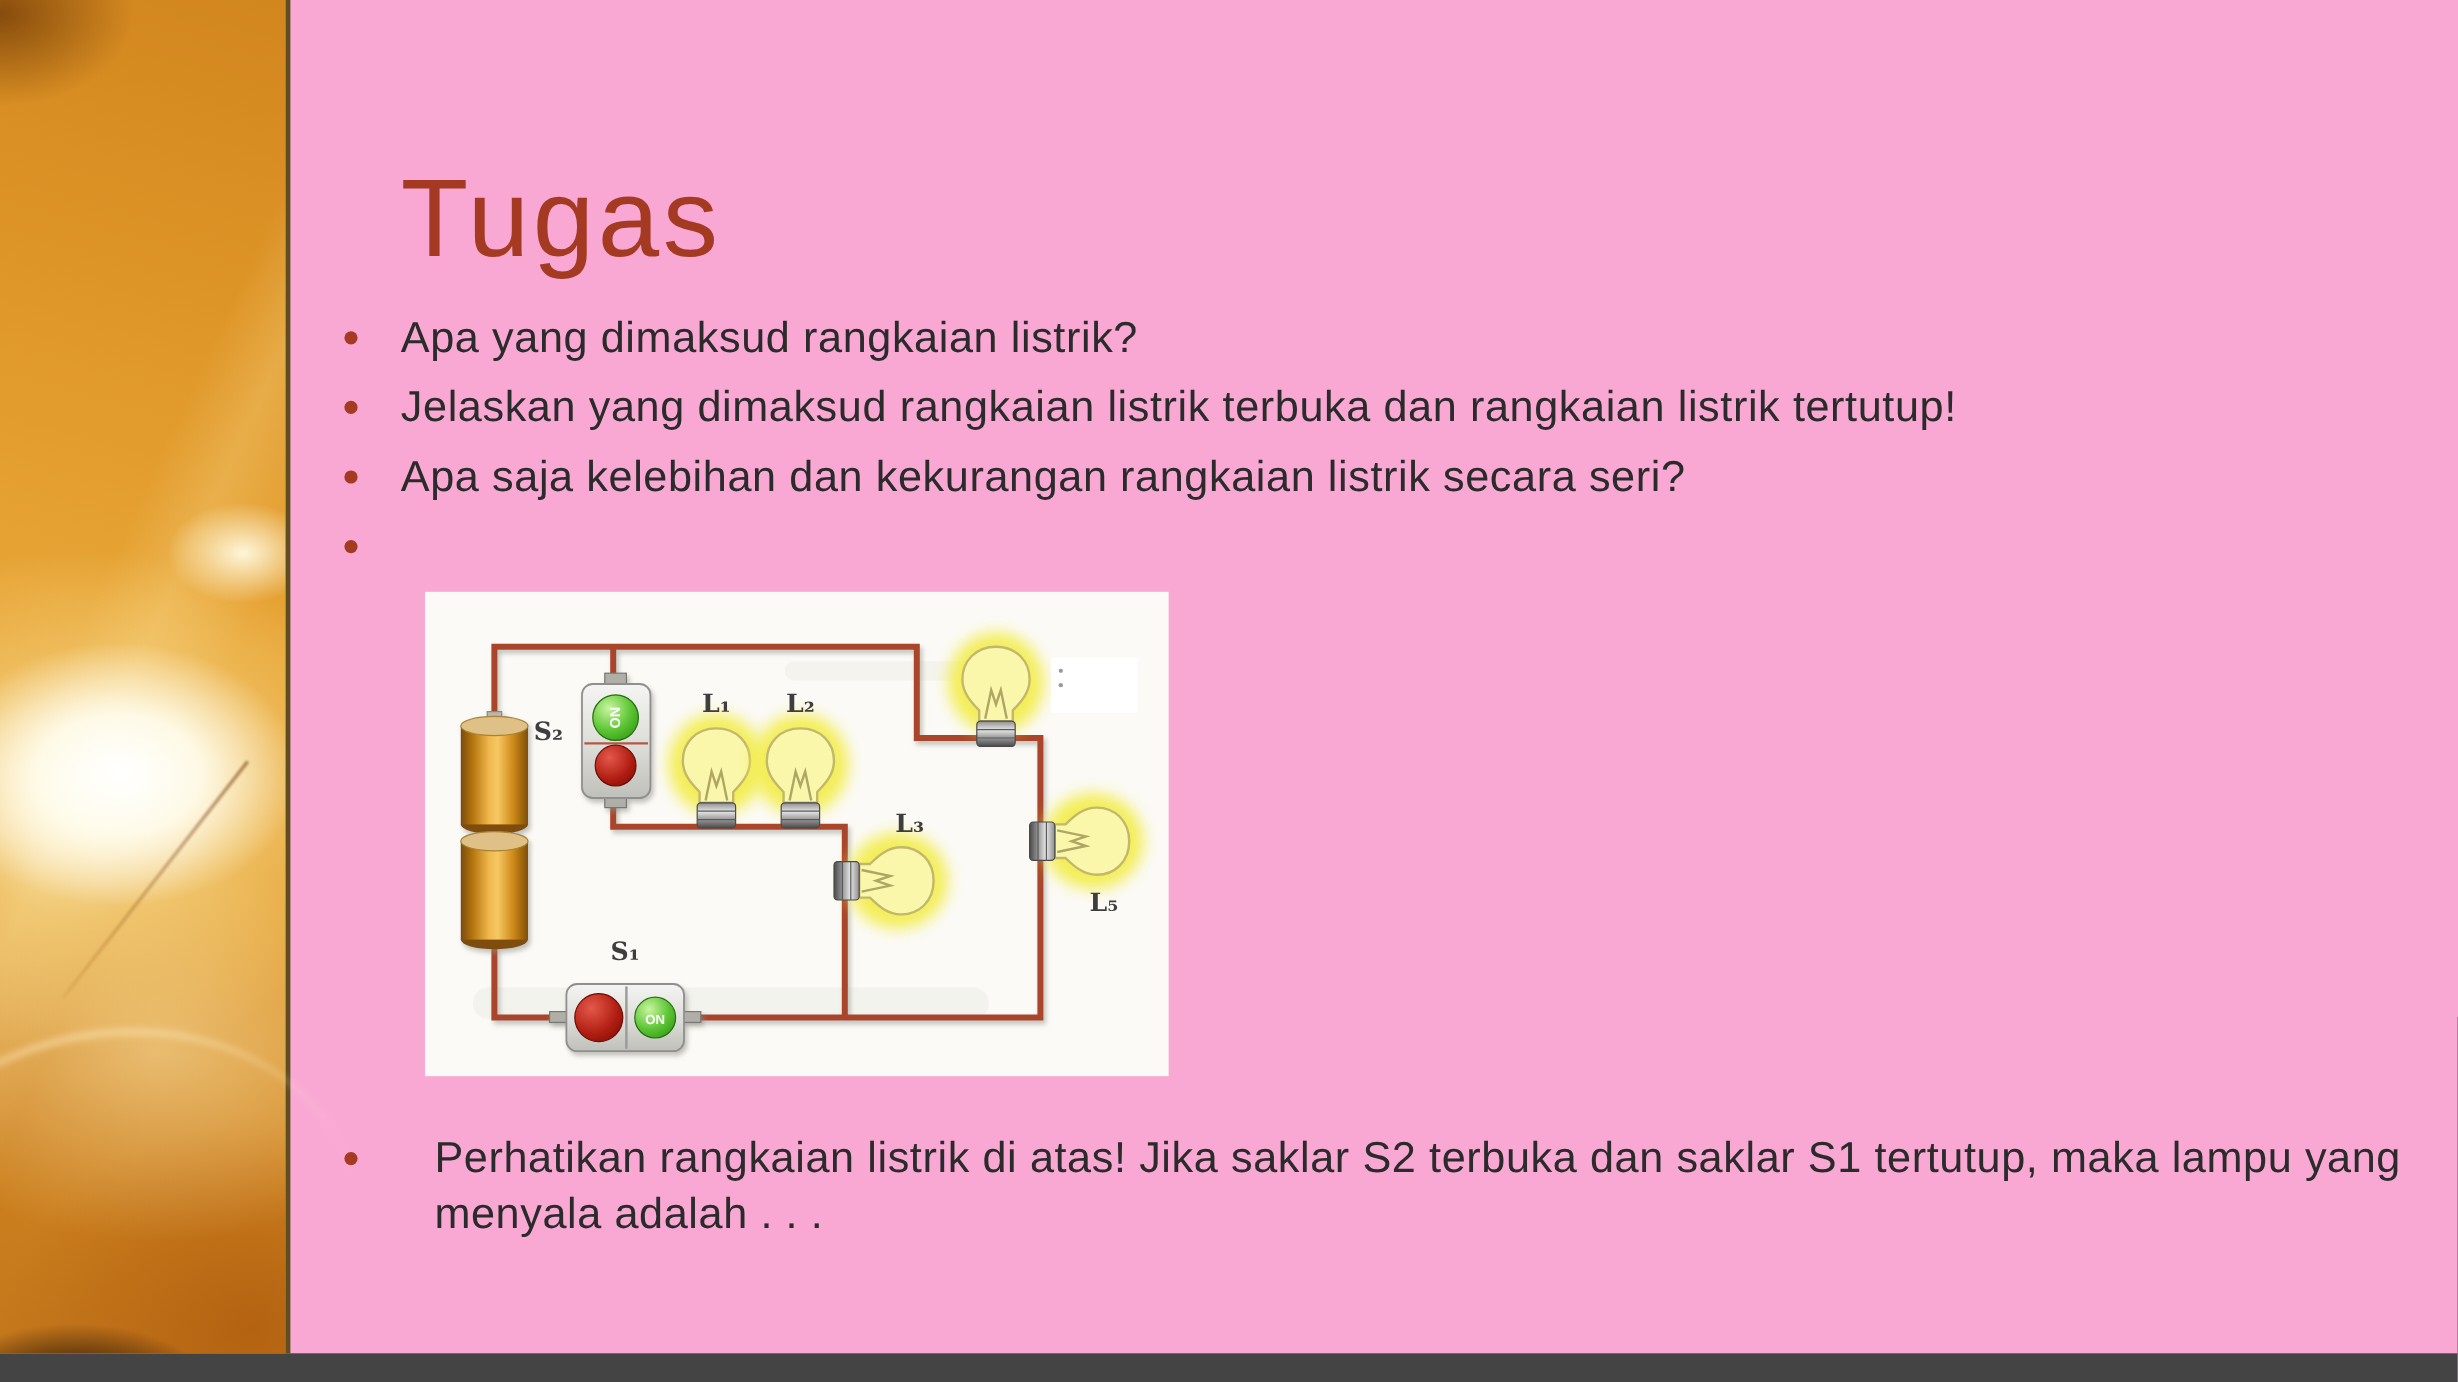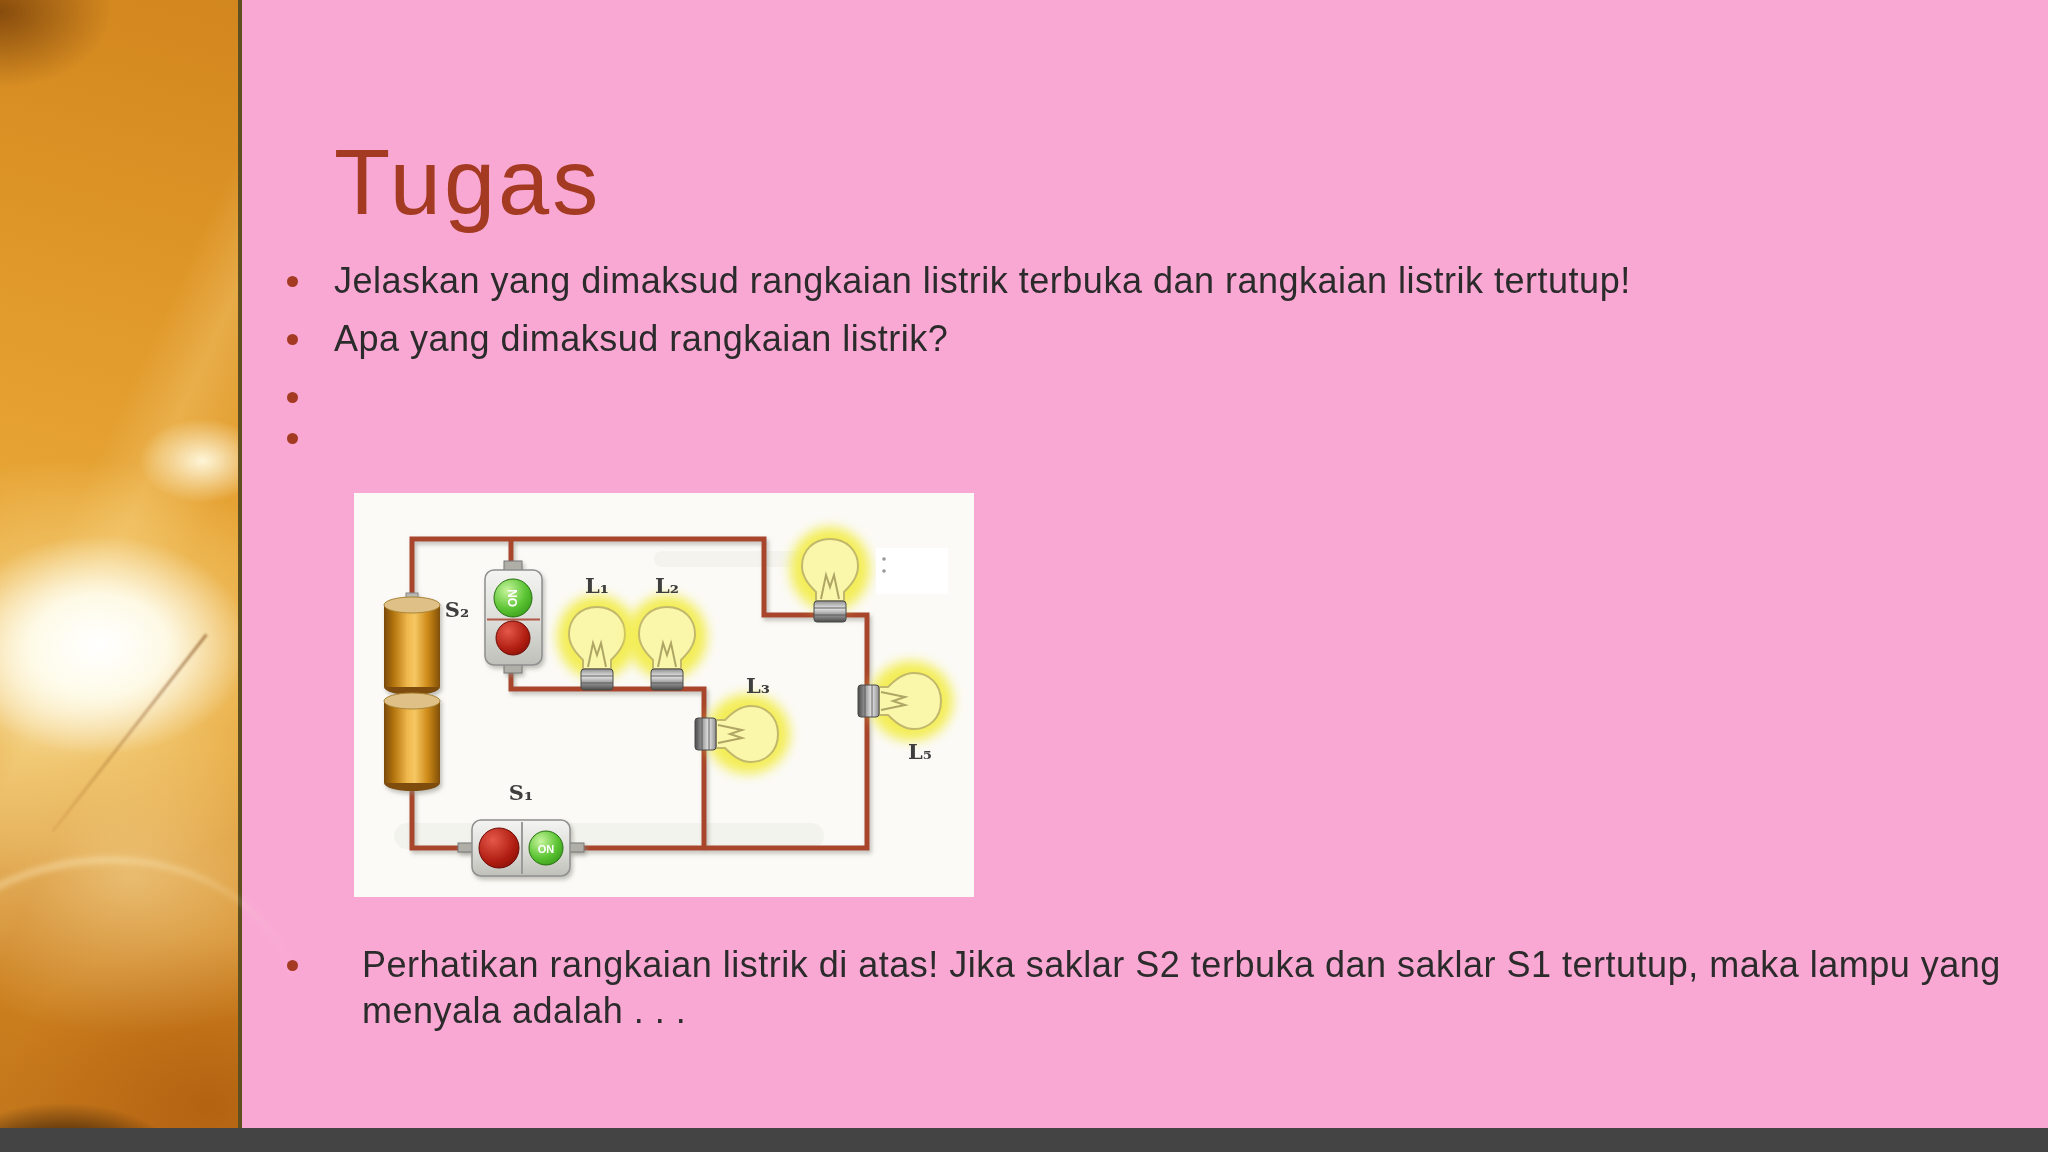--- a/index.html
+++ b/index.html
@@ -62,28 +62,29 @@
   <div class="sidebar">
     <div class="glass-arc"></div>
     <div class="filament-line"></div>
   </div>
 
   <h1 class="title">Tugas</h1>
 
   <div class="bullets">
     <div class="bullet">
       <span class="dot"></span>
+      <span>Apa yang dimaksud rangkaian listrik?</span>
+    </div>
+    <div class="bullet">
+      <span class="dot"></span>
       <span>Jelaskan yang dimaksud rangkaian listrik terbuka dan rangkaian listrik tertutup!</span>
     </div>
     <div class="bullet">
       <span class="dot"></span>
-      <span>Apa yang dimaksud rangkaian listrik?</span>
-    </div>
-    <div class="bullet">
-      <span class="dot"></span>
+      <span>Apa saja kelebihan dan kekurangan rangkaian listrik secara seri?</span>
     </div>
     <div class="bullet">
       <span class="dot"></span>
     </div>
   </div>
 
   <div class="circuit">
     <svg viewBox="0 0 620 404" xmlns="http://www.w3.org/2000/svg">
       <defs>
         <filter id="shadow" x="-20%" y="-20%" width="140%" height="140%">

